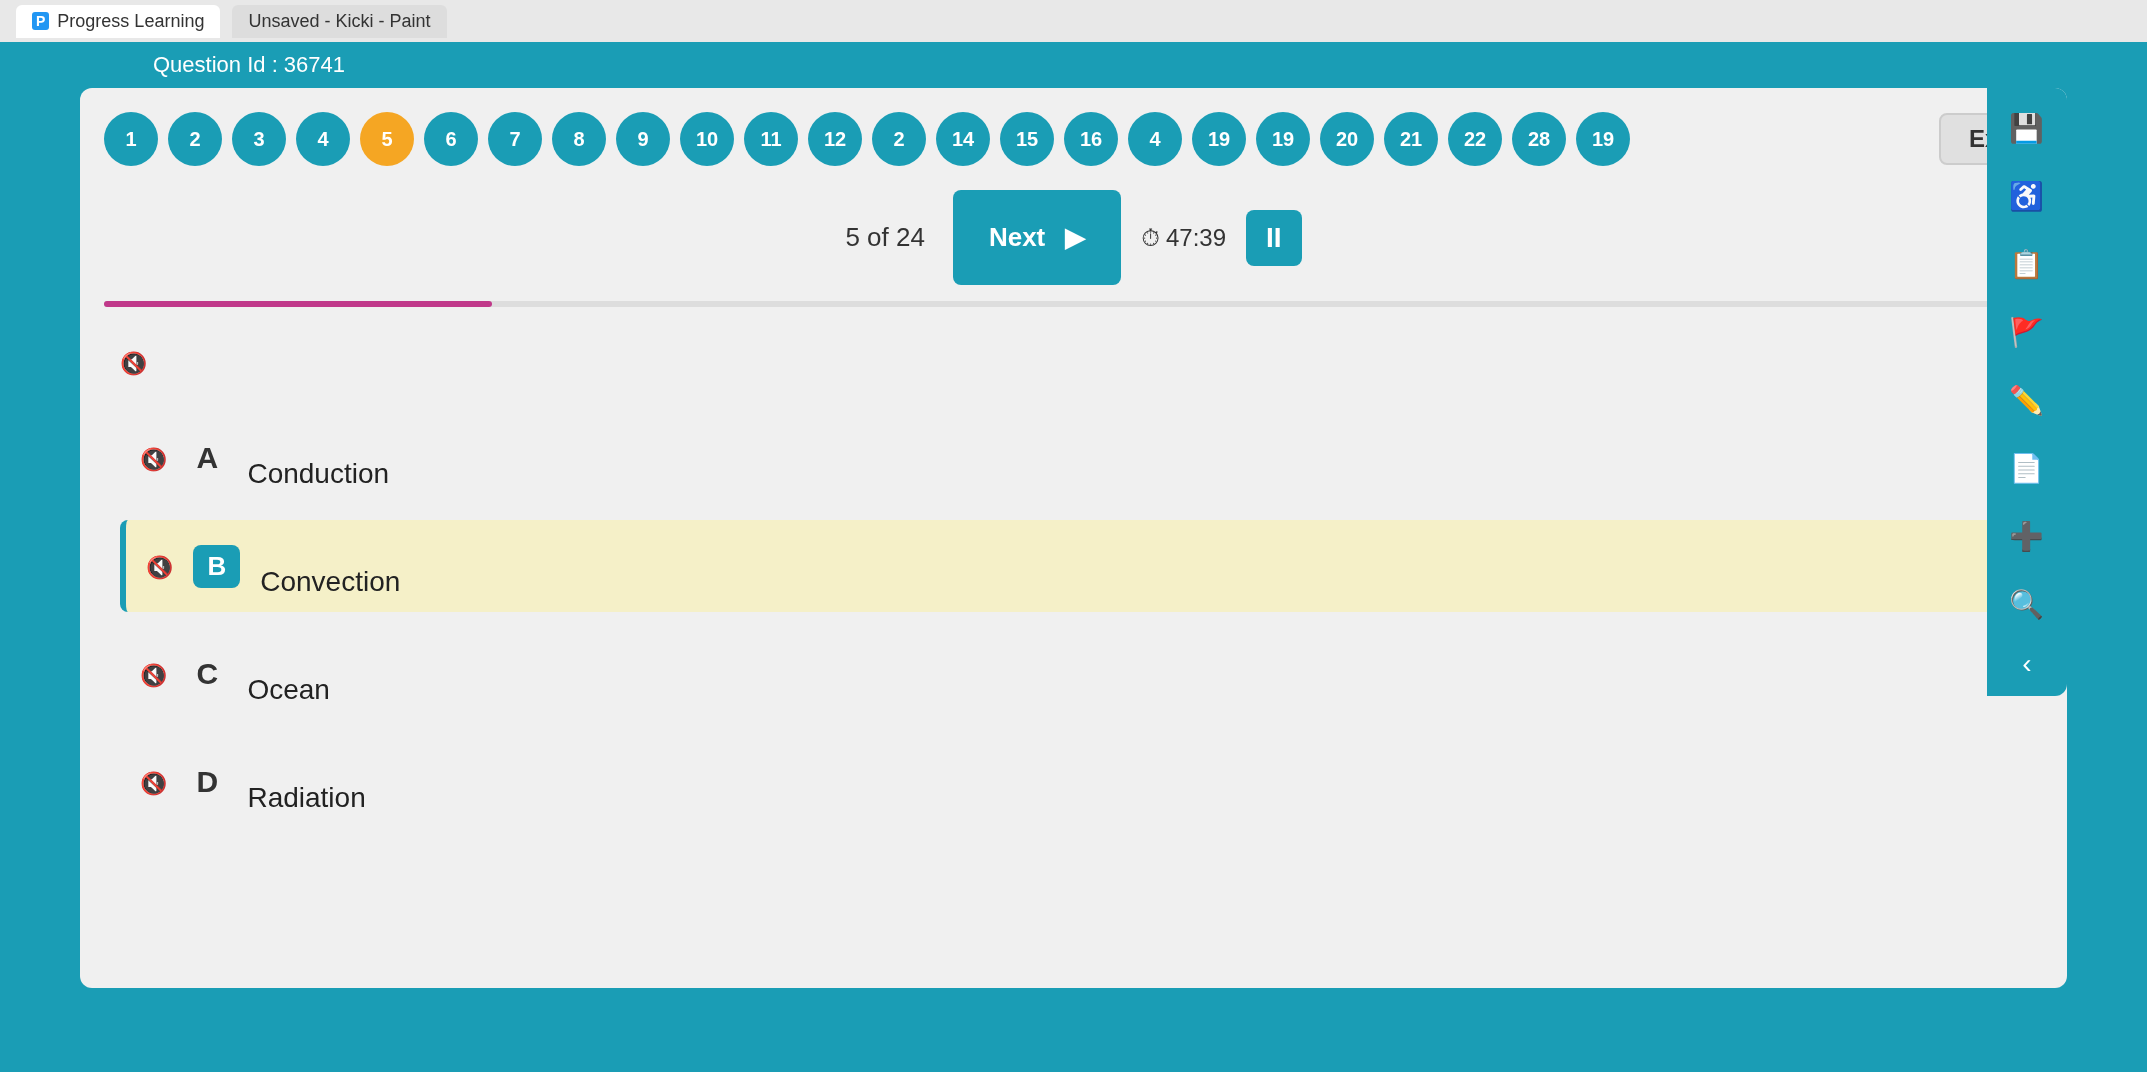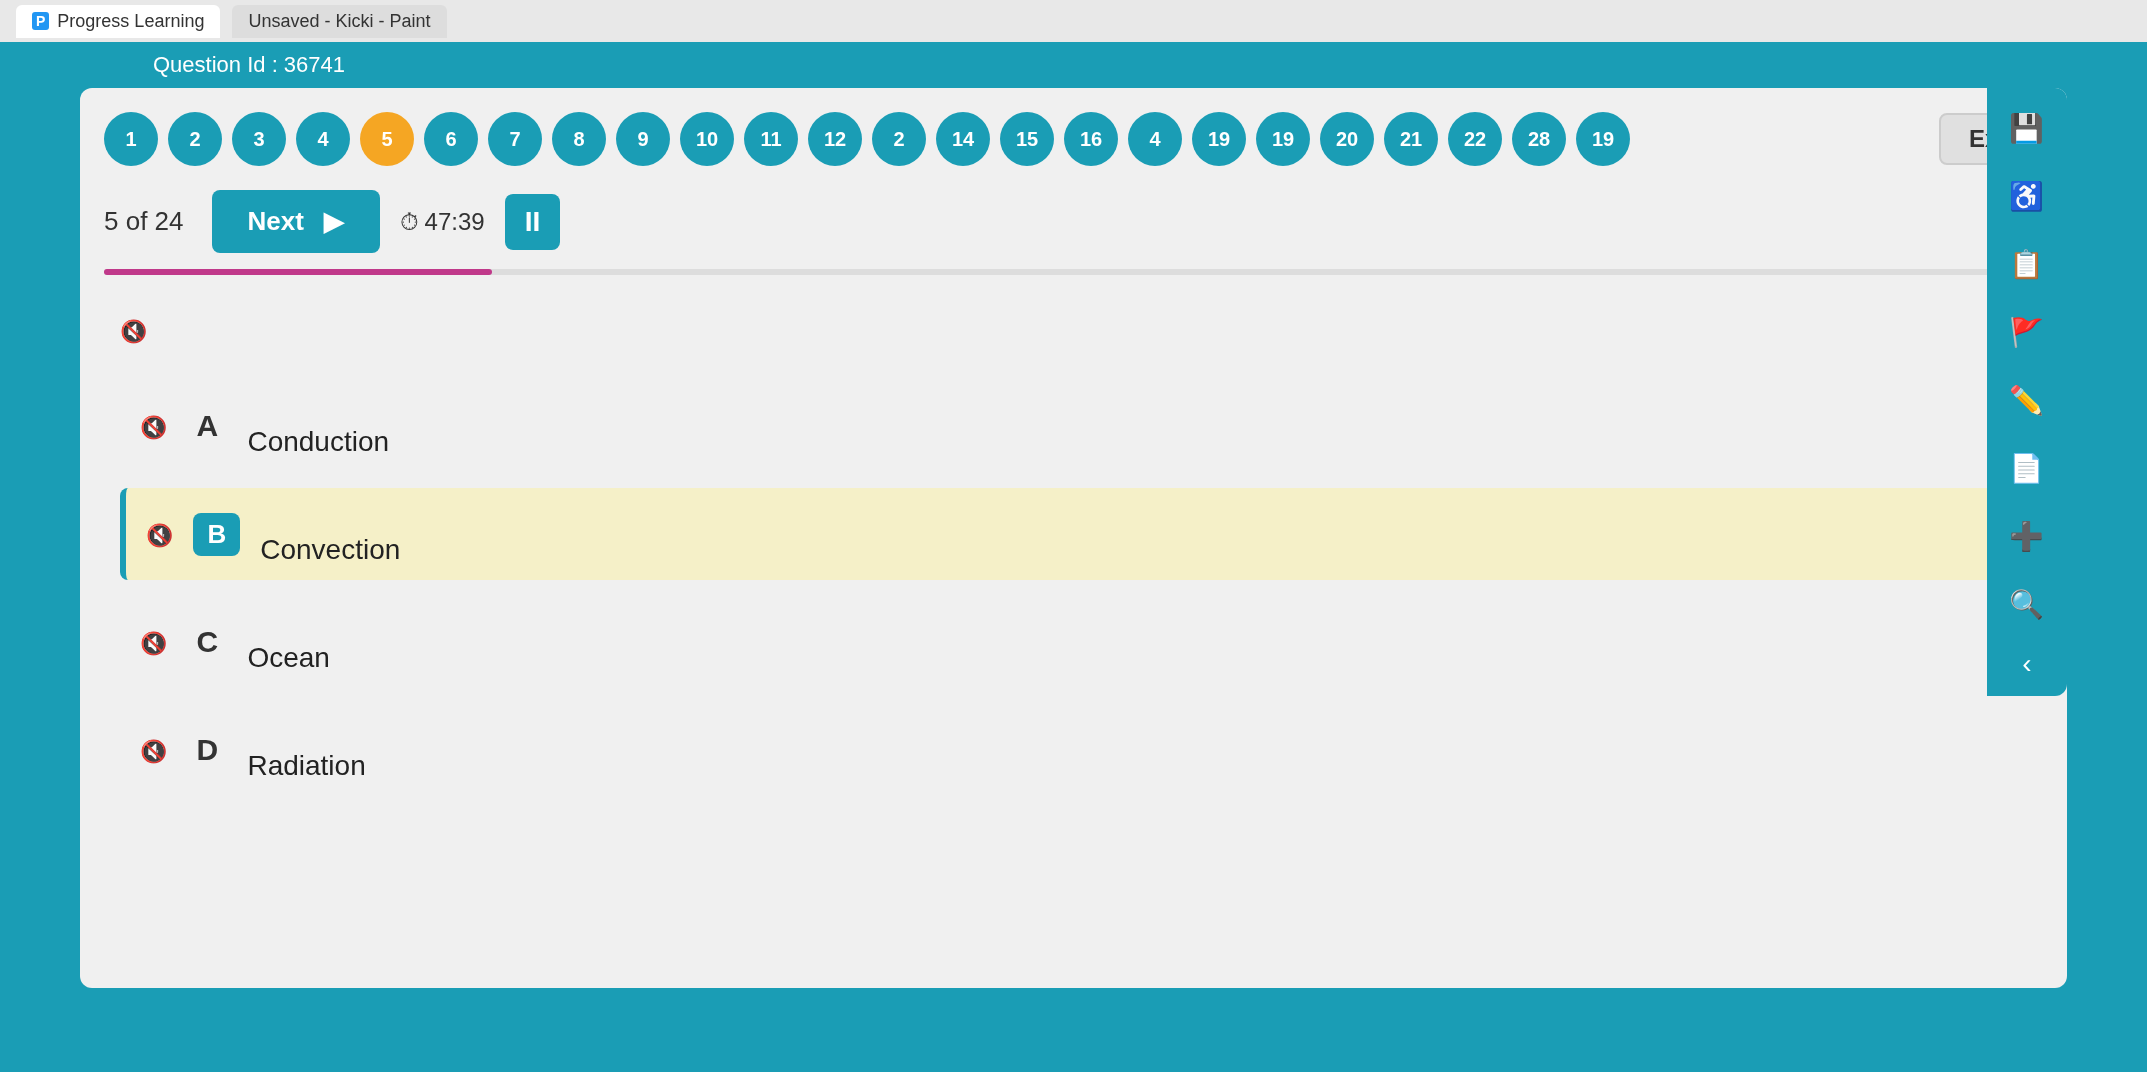--- a/index.html
+++ b/index.html
@@ -81,35 +81,35 @@
       border-radius: 8px;
       padding: 10px 28px;
       font-size: 24px;
       font-weight: bold;
       cursor: pointer;
       color: #333;
     }
     .toolbar-row {
       display: flex;
       align-items: center;
-      justify-content: flex-start;
+      justify-content: center;
       padding: 8px 24px 16px 24px;
       gap: 20px;
     }
     .question-count {
       font-size: 26px;
       color: #333;
       margin-right: 8px;
     }
     .next-btn {
       background: #1a9db5;
       color: #fff;
       border: none;
       border-radius: 8px;
-      padding: 16px 36px;
+      padding: 32px 36px;
       font-size: 26px;
       font-weight: bold;
       cursor: pointer;
       display: flex;
       align-items: center;
       gap: 20px;
     }
     .timer {
       font-size: 24px;
       color: #333;

